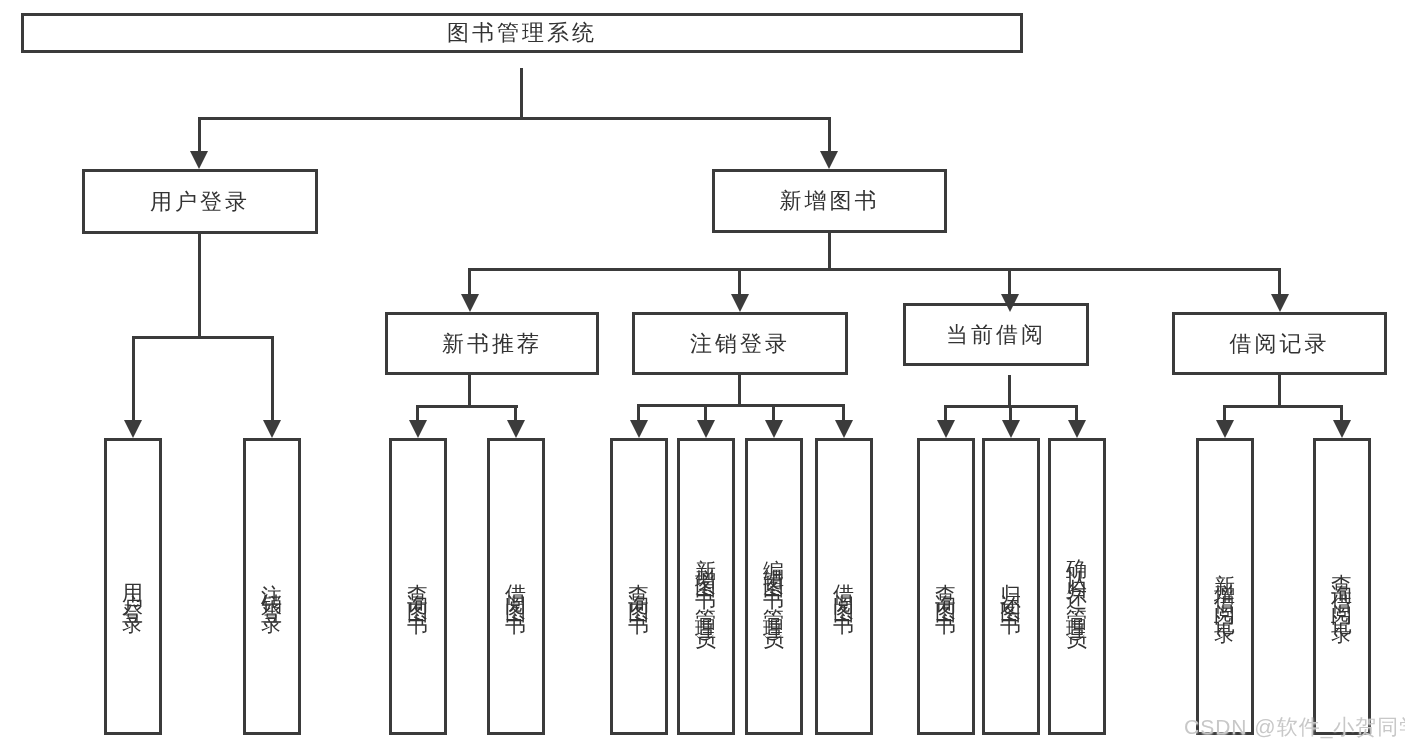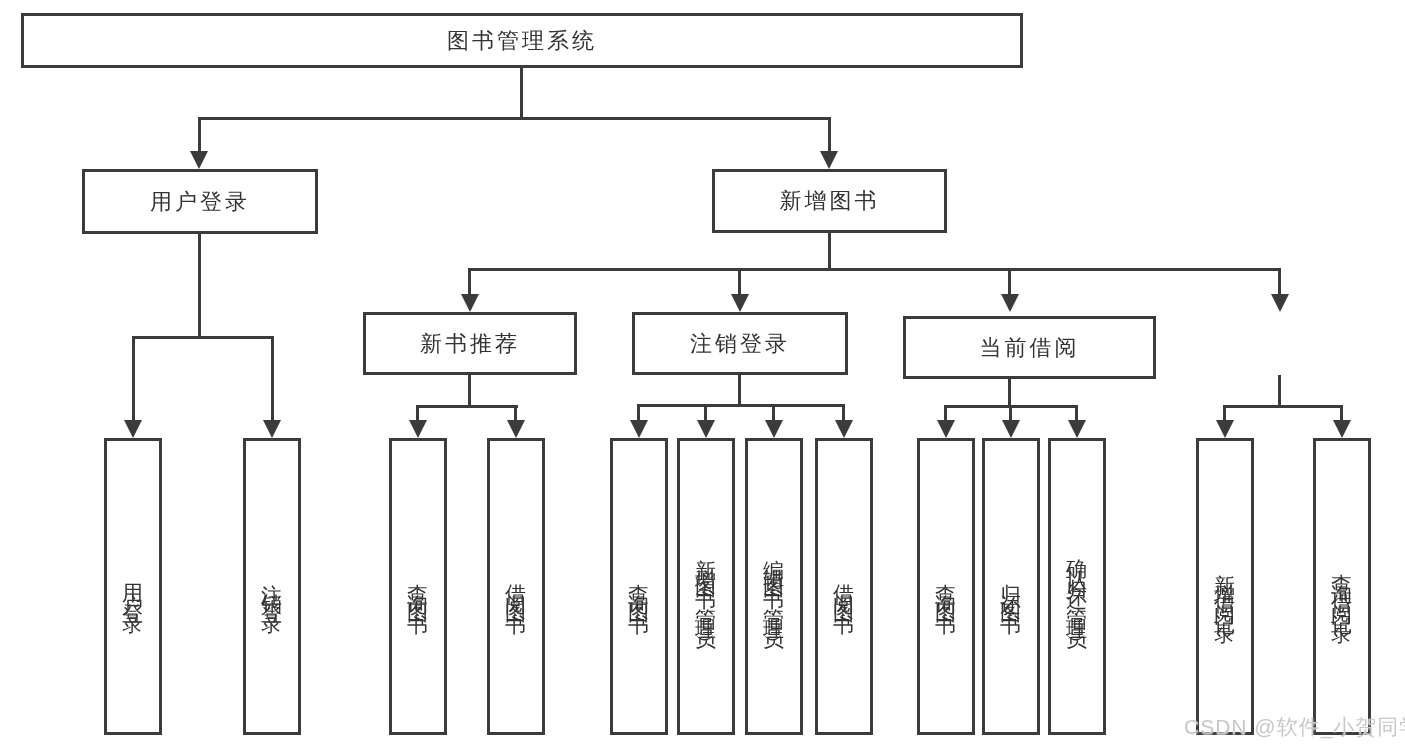--- a/index.html
+++ b/index.html
@@ -21,39 +21,42 @@
 
   
   .watermark{position:absolute;left:1184px;top:713px;font-size:21px;color:#c8c8c8;
              letter-spacing:1px;z-index:6;text-shadow:0 1px 2px rgba(255,255,255,0.9);white-space:nowrap;}
 </style>
 </head>
 <body>
 
 <div class="canvas">
 
-  <div class="box hbox" style="left:21px;top:13px;width:1002px;height:55px;">
+  <div class="box hbox" style="left:21px;top:13px;width:1002px;height:40px;">
     <span>图书管理系统</span>
   </div>
 
   <div class="box hbox" style="left:82px;top:169px;width:236px;height:65px;">
     <span>用户登录</span>
   </div>
   <div class="box hbox" style="left:712px;top:169px;width:235px;height:64px;">
     <span>新增图书</span>
   </div>
 
-  <div class="box hbox" style="left:363px;top:312px;width:214px;height:63px;">
+  <div class="box hbox" style="left:385px;top:312px;width:214px;height:63px;">
     <span>新书推荐</span>
   </div>
   <div class="box hbox" style="left:632px;top:312px;width:216px;height:63px;">
     <span>注销登录</span>
   </div>
-  <div class="box hbox" style="left:903px;top:316px;width:253px;height:63px;">
+  <div class="box hbox" style="left:903px;top:303px;width:186px;height:63px;">
     <span>当前借阅</span>
+  </div>
+  <div class="box hbox" style="left:1172px;top:312px;width:215px;height:63px;">
+    <span>借阅记录</span>
   </div>
 
   <div class="box leaf" style="left:104px;">
     <span class="vtext">用户登录</span>
   </div>
   <div class="box leaf" style="left:243px;">
     <span class="vtext">注销登录</span>
   </div>
   <div class="box leaf" style="left:389px;">
     <span class="vtext">查询图书</span>

